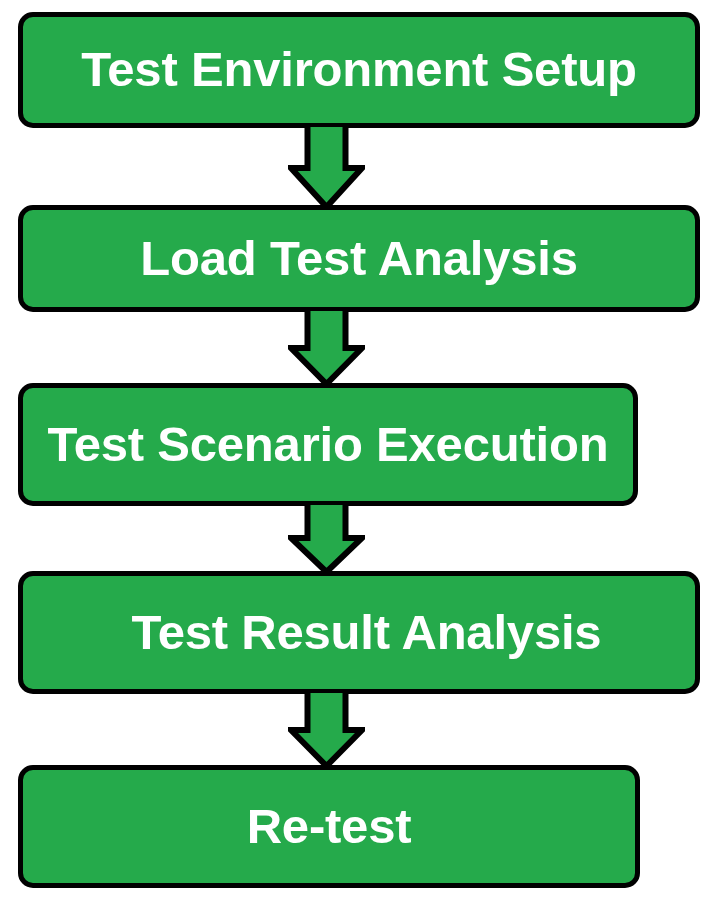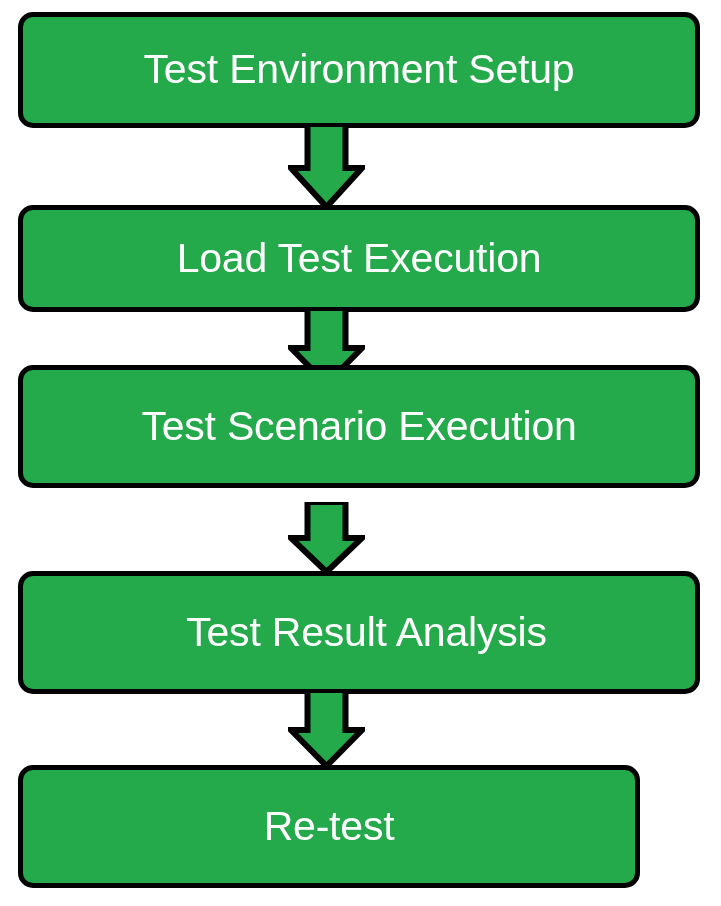--- a/index.html
+++ b/index.html
@@ -29,32 +29,32 @@
     border: 5px solid #000000;
     border-radius: 15px;
     display: flex;
     align-items: center;
     justify-content: center;
     overflow: hidden;
   }
   .node-label {
     color: #FFFFFF;
     font-family: "Liberation Sans", sans-serif;
-    font-size: 41px;
-    font-weight: 400;
+    font-size: 49px;
+    font-weight: 700;
     line-height: 1.05;
     letter-spacing: -0.2px;
     text-align: center;
     white-space: nowrap;
     user-select: none;
   }
 
   .node-1 { left: 18px; top: 12px;  width: 682px; height: 116px; }
   .node-2 { left: 18px; top: 205px; width: 682px; height: 107px; }
-  .node-3 { left: 18px; top: 365px; width: 682px; height: 123px; }
+  .node-3 { left: 18px; top: 383px; width: 620px; height: 123px; }
   .node-4 { left: 18px; top: 571px; width: 682px; height: 123px; padding-left: 15px; }
   .node-5 { left: 18px; top: 765px; width: 622px; height: 123px; }
 
   
   .arrow {
     position: absolute;
     left: 288px;
     width: 77px;
   }
   .arrow svg { display: block; width: 100%; height: 100%; }
@@ -73,21 +73,21 @@
     <span class="node-label">Test Environment Setup</span>
   </div>
 
   <div class="arrow arrow-1">
     <svg viewBox="0 0 77 86" preserveAspectRatio="none" aria-hidden="true">
       <polygon points="19.5,0 57.5,0 57.5,44 74,44 38.5,83 3,44 19.5,44" fill="#25AA4B" stroke="#000000" stroke-width="6" stroke-linejoin="miter"></polygon>
     </svg>
   </div>
 
   <div class="node node-2">
-    <span class="node-label">Load Test Execution</span>
+    <span class="node-label">Load Test Analysis</span>
   </div>
 
   <div class="arrow arrow-2">
     <svg viewBox="0 0 77 79" preserveAspectRatio="none" aria-hidden="true">
       <polygon points="19.5,0 57.5,0 57.5,40 74,40 38.5,76 3,40 19.5,40" fill="#25AA4B" stroke="#000000" stroke-width="6" stroke-linejoin="miter"></polygon>
     </svg>
   </div>
 
   <div class="node node-3">
     <span class="node-label">Test Scenario Execution</span>

